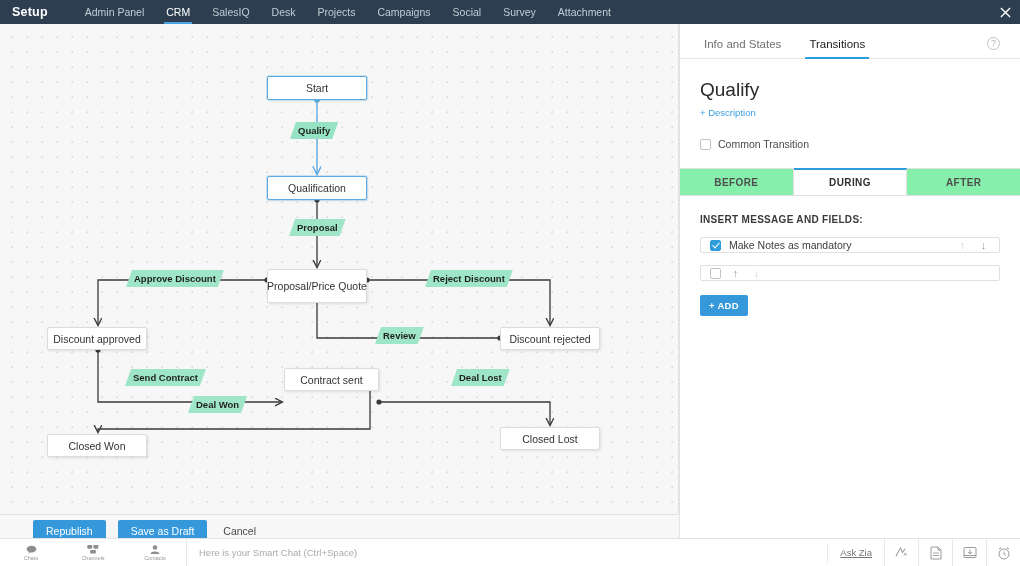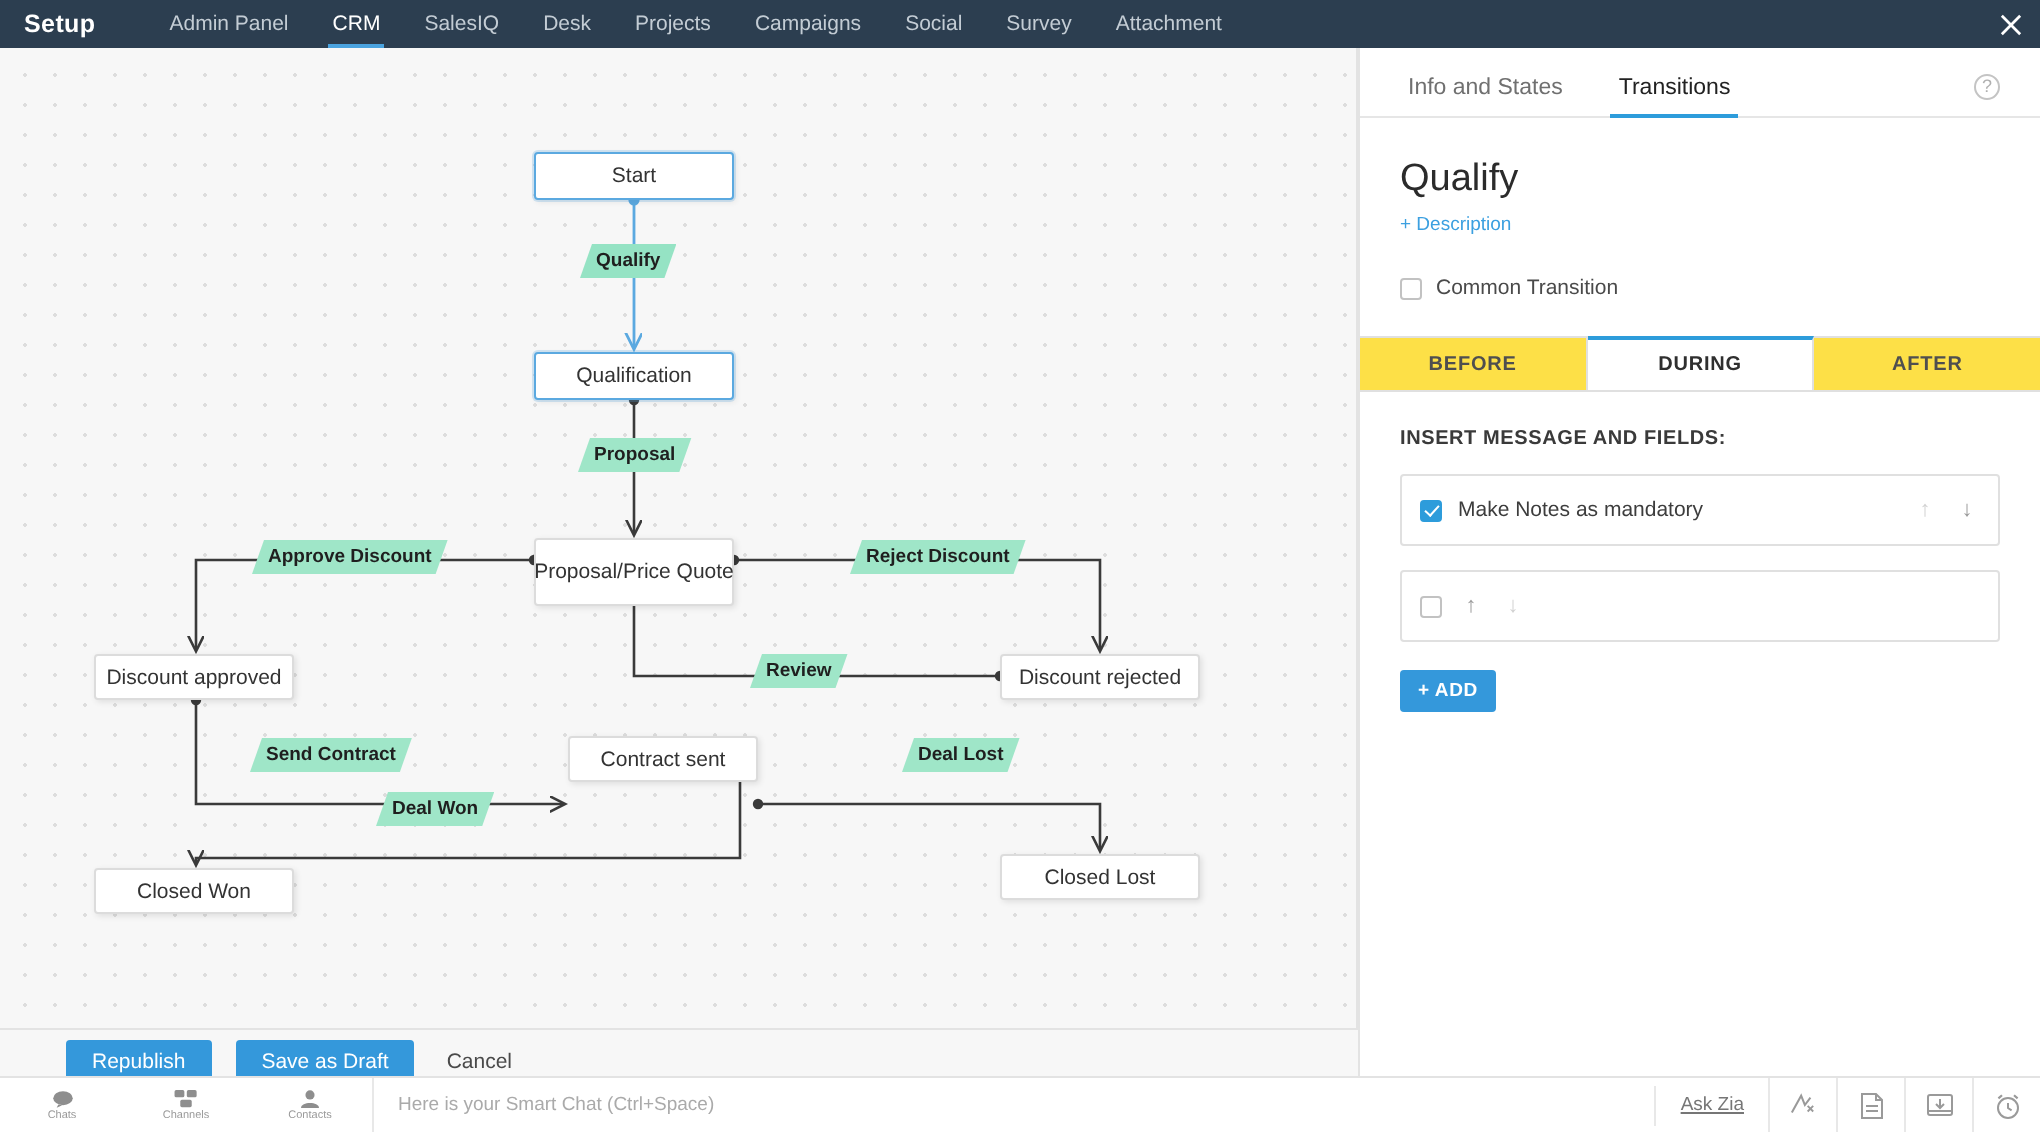--- a/index.html
+++ b/index.html
@@ -124,31 +124,31 @@
   }
 
   #seg-tabs {
     display: flex; margin-top: 18px; height: 28px;
     border-top: 1px solid #e0e0e0; border-bottom: 1px solid #e0e0e0;
     background: #fbfbfb;
   }
   .seg {
     flex: 1; display: flex; align-items: center; justify-content: center;
     font-size: 10px; font-weight: bold; color: #4f4f4f; letter-spacing: .4px;
-    cursor: pointer; border-right: 1px solid #e0e0e0; background: #fde047;
+    cursor: pointer; border-right: 1px solid #e0e0e0; background: #86efac;
   }
   .seg:last-child { border-right: none; }
   .seg.active { background: #ffffff; color: #2f2f2f; position: relative; border-top: 2px solid #2d9cdb; margin-top: -1px; }
 
   #insert-label {
     font-size: 10px; font-weight: bold; color: #3a3a3a;
     letter-spacing: .3px; padding: 18px 20px 0 20px;
   }
   .field-row {
-    margin: 12px 20px 0 20px; height: 36px;
+    margin: 12px 20px 0 20px; height: 16px;
     border: 1px solid #e0e0e0; border-radius: 2px; background: #ffffff;
     display: flex; align-items: center; padding: 0 9px; gap: 8px;
   }
   .field-row .flabel { font-size: 10.5px; color: #3d3d3d; flex: 1; }
   .arr {
     font-size: 11px; color: #9b9b9b; cursor: pointer; width: 13px;
     text-align: center; user-select: none;
   }
   .arr.dim { color: #d2d2d2; }
   #add-btn {

